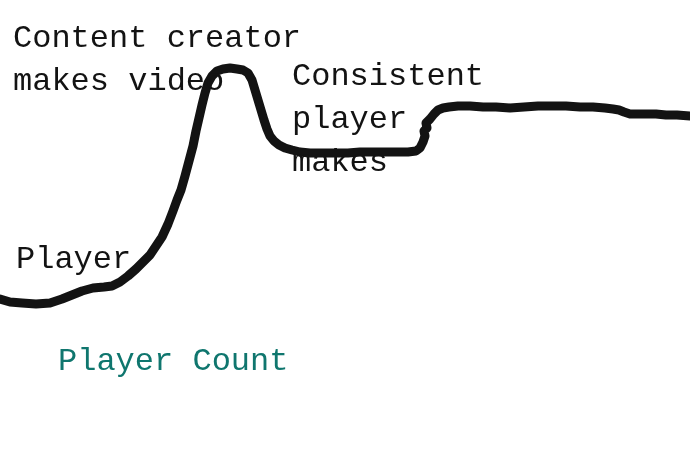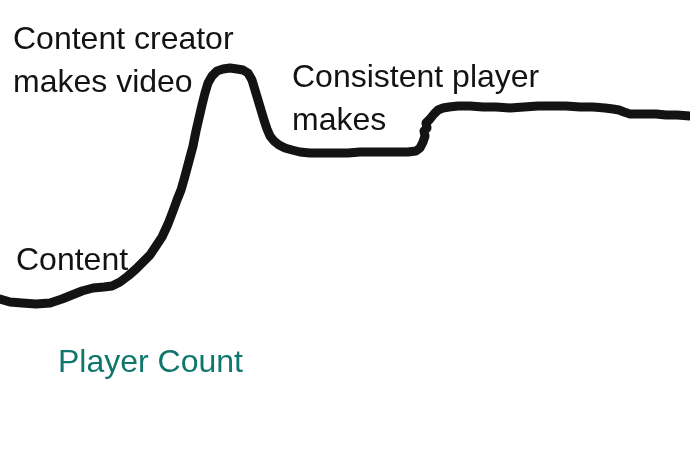--- a/index.html
+++ b/index.html
@@ -9,20 +9,21 @@
   body {
     width: 690px;
     height: 472px;
     overflow: hidden;
     font-family: "Liberation Sans", sans-serif;
   }
   .canvas {
     position: relative;
     width: 611px;
     height: 472px;
+    font-family: Liberation Mono, monospace;
   }
   .curve-svg {
     position: absolute;
     left: 0;
     top: 0;
     width: 690px;
     height: 472px;
     display: block;
   }
   .label {
@@ -45,17 +46,17 @@
   <svg class="curve-svg" viewBox="0 0 690 472" xmlns="http://www.w3.org/2000/svg">
     <polyline fill="none" stroke-linecap="round" stroke-linejoin="round" points="0,299 10,302 22,303 36,304 50,303 62,299 72,295 82,291 93,288 104,287 112,286 120,282 128,276 136,269 143,262 150,255 156,246 162,237 168,224 173,211 177,200 181,190 185,176 189,161 193,146 196,131 199,118 202,105 205,93 208,83 212,76 217,71 223,69 230,68 237,69 243,70 248,73 252,80 255,90 258,100 261,110 264,120 267,129 270,136 274,141 279,145 285,148 292,150 300,152 310,153 322,153 335,153 348,153 360,152 373,152 386,152 398,152 408,152 416,151 420,148 423,142 425,136 424,131 427,128 426,123 430,119 434,114 438,110 443,108 449,107 458,106 470,106 483,107 496,107 510,108 524,107 538,106 552,106 566,106 580,107 593,107 605,108 613,109 619,110 624,112 630,114 637,114 646,114 656,114 666,115 677,115 690,116" stroke="#131313" stroke-width="9"></polyline>
   </svg>
 
   <div class="label lbl-creator" style="color: rgb(19, 19, 19);">Content creator
 makes video</div>
 
   <div class="label lbl-consistent" style="color: rgb(19, 19, 19);">Consistent player
 makes</div>
 
-  <div class="label lbl-release" style="color: rgb(19, 19, 19);">Content</div>
+  <div class="label lbl-release" style="color: rgb(19, 19, 19);">Player</div>
 
   <div class="label lbl-caption" style="color: #0f766e;">Player Count</div>
 
 </div>
 
 </body></html>

